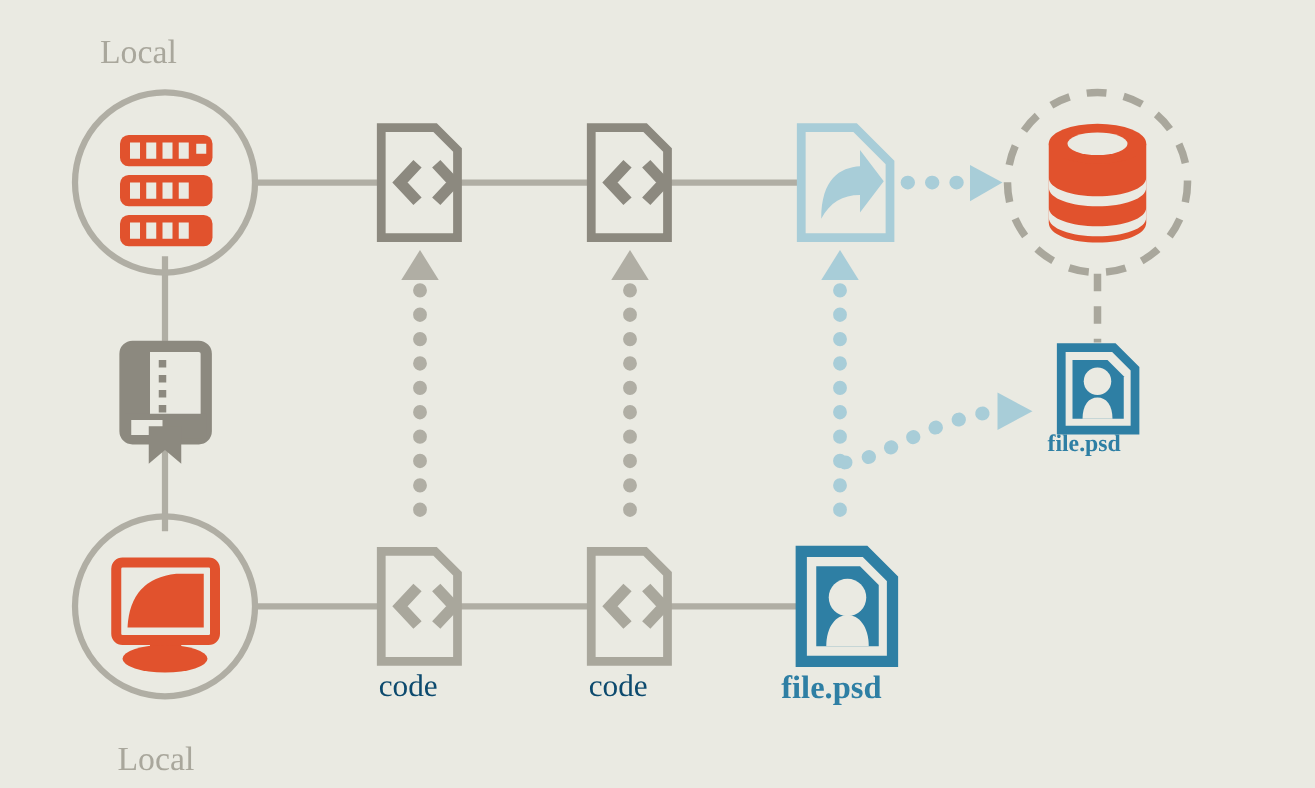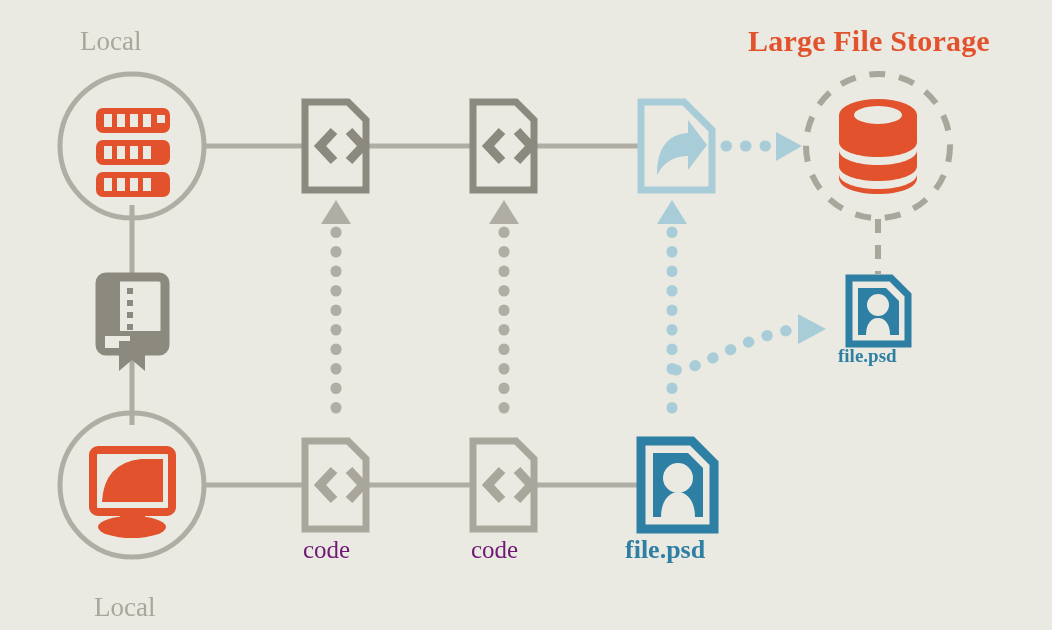--- a/index.html
+++ b/index.html
@@ -35,21 +35,21 @@
     font-weight: bold;
     color: #e1522d;
     letter-spacing: 0.2px;
   }
   .lbl-node {
     font-size: 27px;
     color: #a9a79c;
   }
   .lbl-code {
     font-size: 25px;
-    color: #701a75;
+    color: #0c4a6e;
   }
   .lbl-file-big {
     font-size: 26px;
     font-weight: bold;
     color: #2e7fa4;
   }
   .lbl-file-small {
     font-size: 19px;
     font-weight: bold;
     color: #2e7fa4;
@@ -217,21 +217,20 @@
       <polygon points="798,314 798,344 826,329" fill="#a8cdd8"></polygon>
     </g>
 
     <g>
       <line x1="726" y1="146" x2="766" y2="146" stroke="#a8cdd8" stroke-width="11" stroke-dasharray="0.5 19" stroke-linecap="round"></line>
       <polygon points="776,132 776,161 802,146" fill="#a8cdd8"></polygon>
     </g>
 
   </svg>
 
-  <div class="lbl lbl-title" style="left:748px; top:24px;">Large File Storage</div>
 
   <div class="lbl lbl-node" style="left:80px; top:26px;">Local</div>
 
   <div class="lbl lbl-node" style="left:94px; top:562px;margin-top:30px;">Local</div>
 
   <div class="lbl lbl-code" style="left:303px; top:536px;">code</div>
 
   <div class="lbl lbl-code" style="left:471px; top:536px;">code</div>
 
   <div class="lbl lbl-file-big" style="left:625px; top:535px;">file.psd</div>

